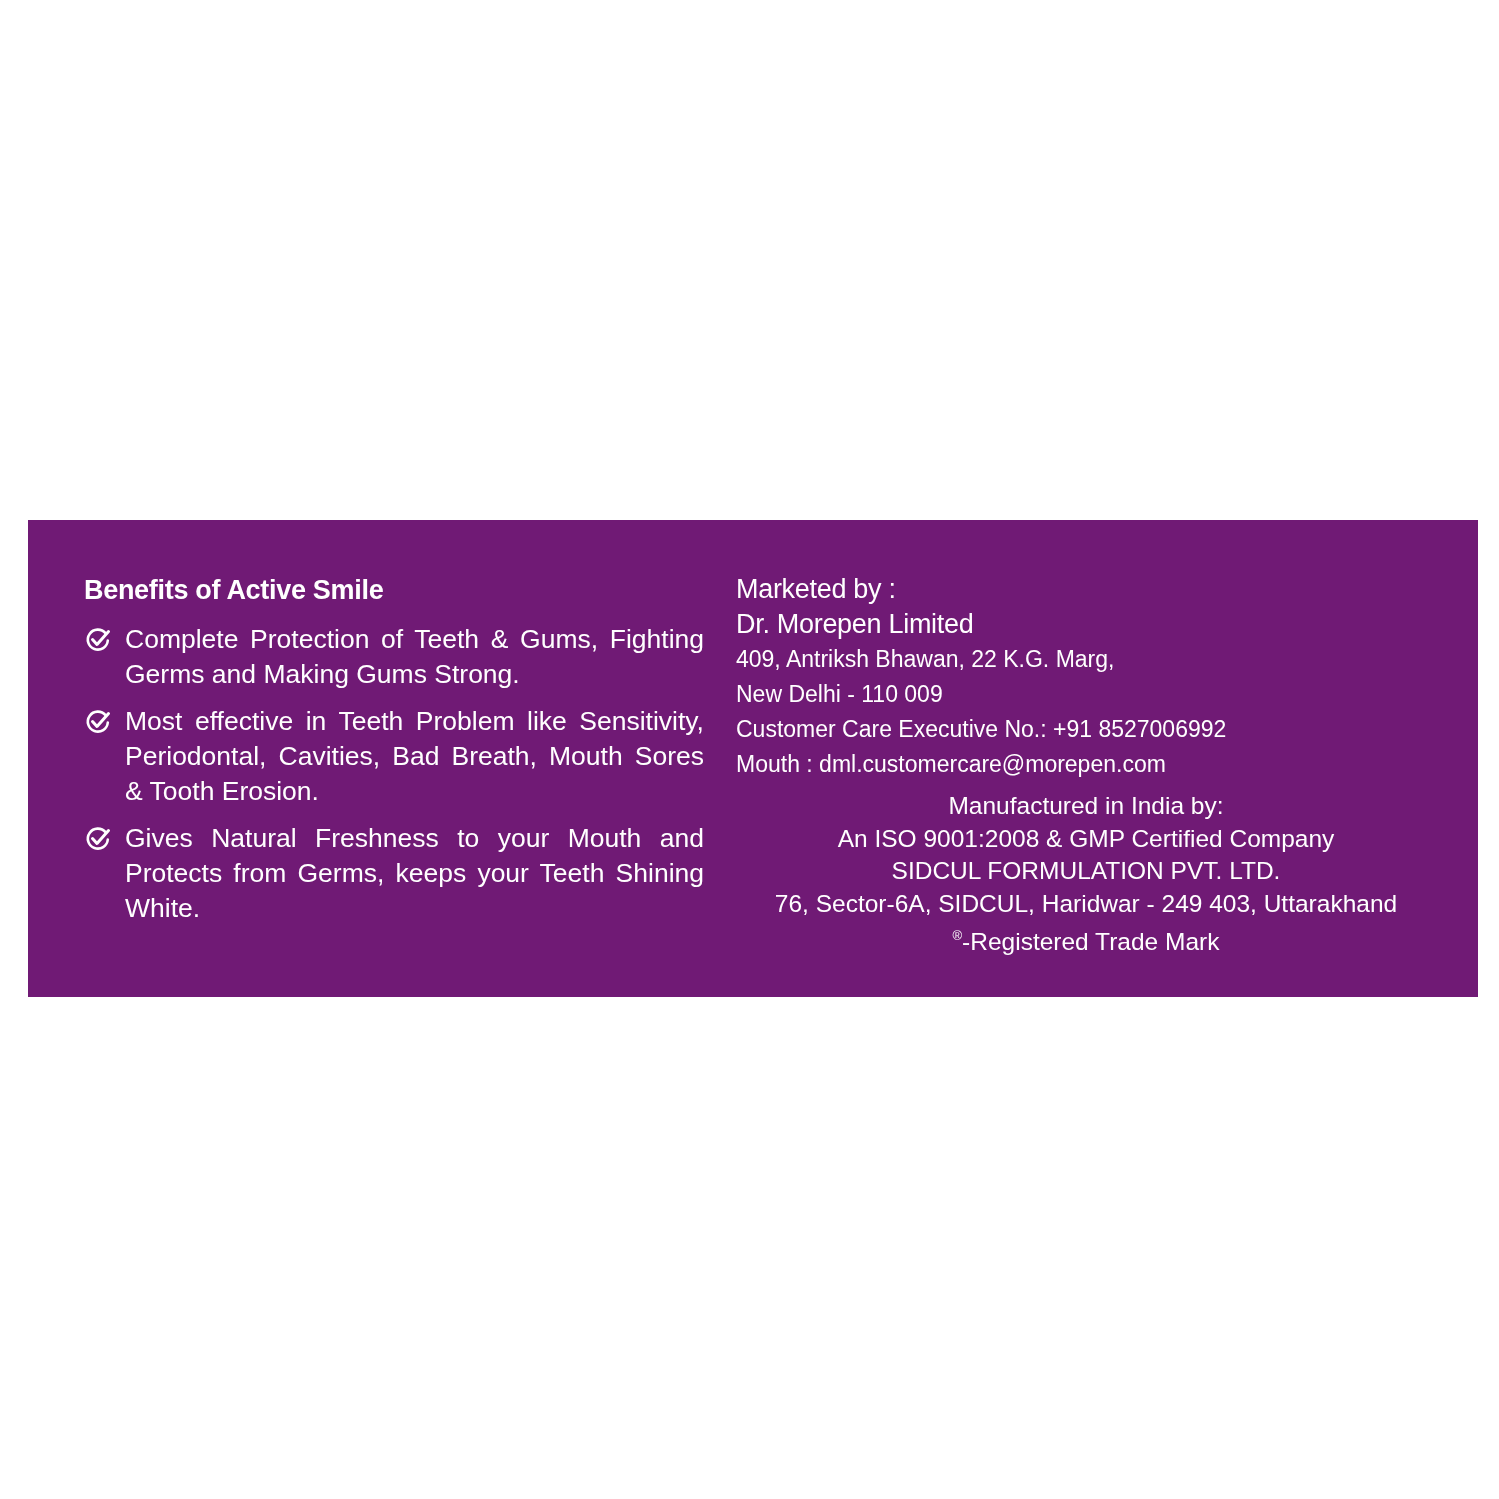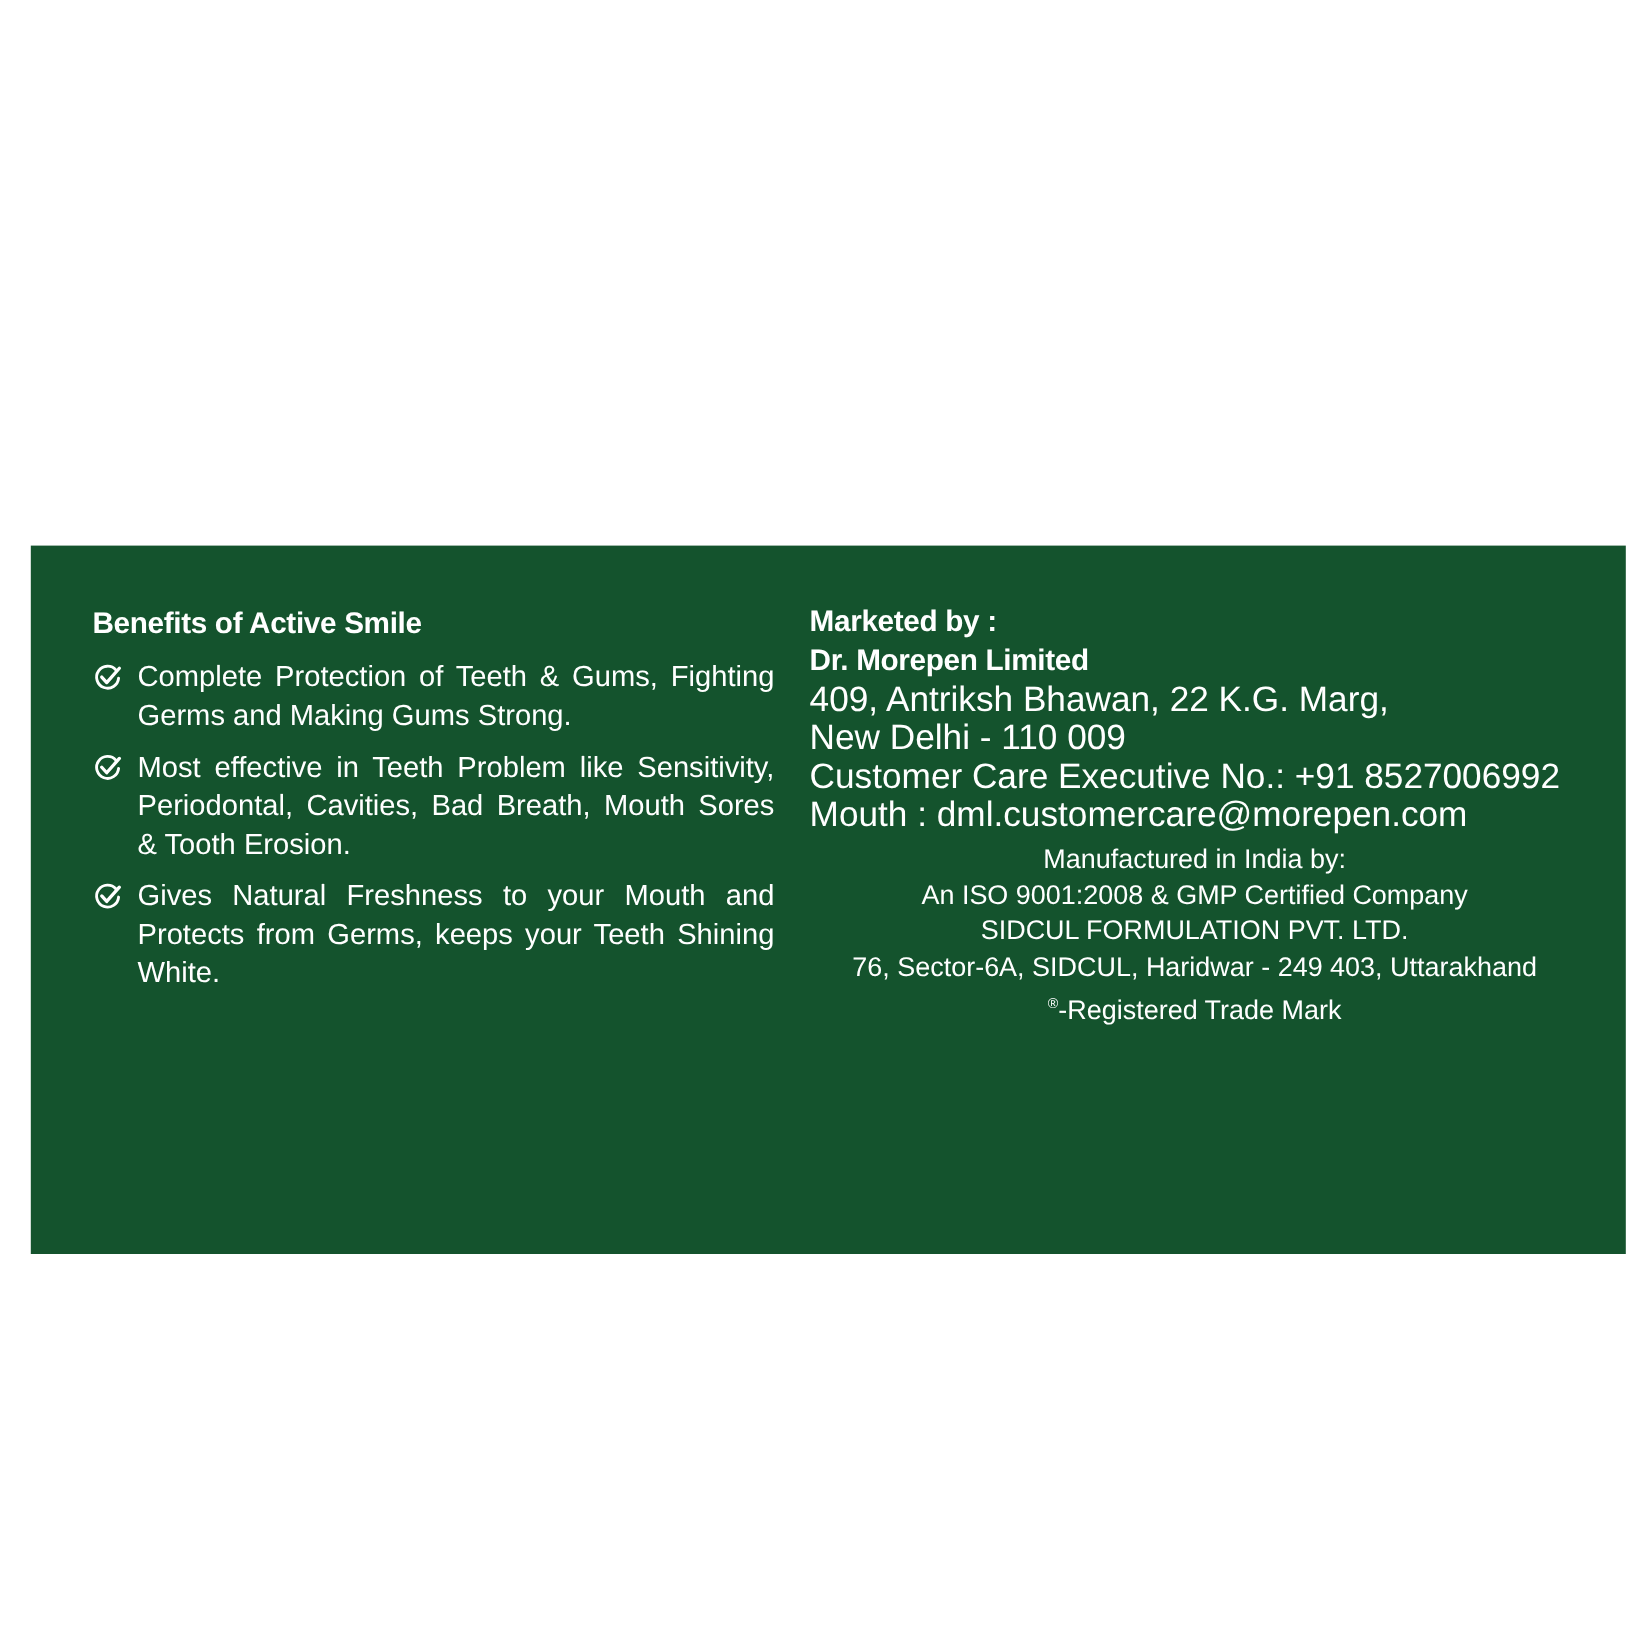--- a/index.html
+++ b/index.html
@@ -2,43 +2,43 @@
 <html><head>
   <meta charset="utf-8">
   <style>
     html, body { margin: 0; padding: 0; }
     body {
       width: 1499px; height: 1499px; background: #ffffff; position: relative;
       font-family: "Liberation Sans", "DejaVu Sans", sans-serif;
       overflow: hidden;
     }
     .panel {
-      position: absolute; left: 28px; top: 496px; width: 1450px; height: 644px;
-      background: #14532d; color: #ffffff;
+      position: absolute; left: 28px; top: 520px; width: 1450px; height: 477px;
+      background: #701a75; color: #ffffff;
     }
     .left {
       position: absolute; left: 56px; top: 52px; width: 620px;
     }
     .heading {
       font-weight: bold; font-size: 27px; line-height: 36px; margin: 0 0 14px 0;
       letter-spacing: -0.3px;
     }
     .benefit {
       position: relative; padding-left: 41px; margin-bottom: 12px;
       font-size: 26.5px; line-height: 35px; text-align: justify;
       text-align-last: left;
     }
     .benefit .check {
       position: absolute; left: 1px; top: 5px; width: 26px; height: 26px;
     }
     .right {
       position: absolute; left: 708px; top: 52px; width: 700px;
     }
-    .r-bold { font-weight: bold; font-size: 27px; line-height: 35px; letter-spacing: -0.3px; }
-    .r-line { font-size: 32px; line-height: 35px; white-space: nowrap; }
+    .r-bold { font-weight: normal; font-size: 27px; line-height: 35px; letter-spacing: -0.3px; }
+    .r-line { font-size: 23px; line-height: 35px; white-space: nowrap; }
     .r-small { font-size: 24.5px; line-height: 32.5px; white-space: nowrap; text-align: center; }
     .gap { height: 8px; }
     sup.reg { font-size: 13px; vertical-align: 10px; }
   </style>
 </head>
 <body>
 
 <div class="panel">
 
   <div class="left">

